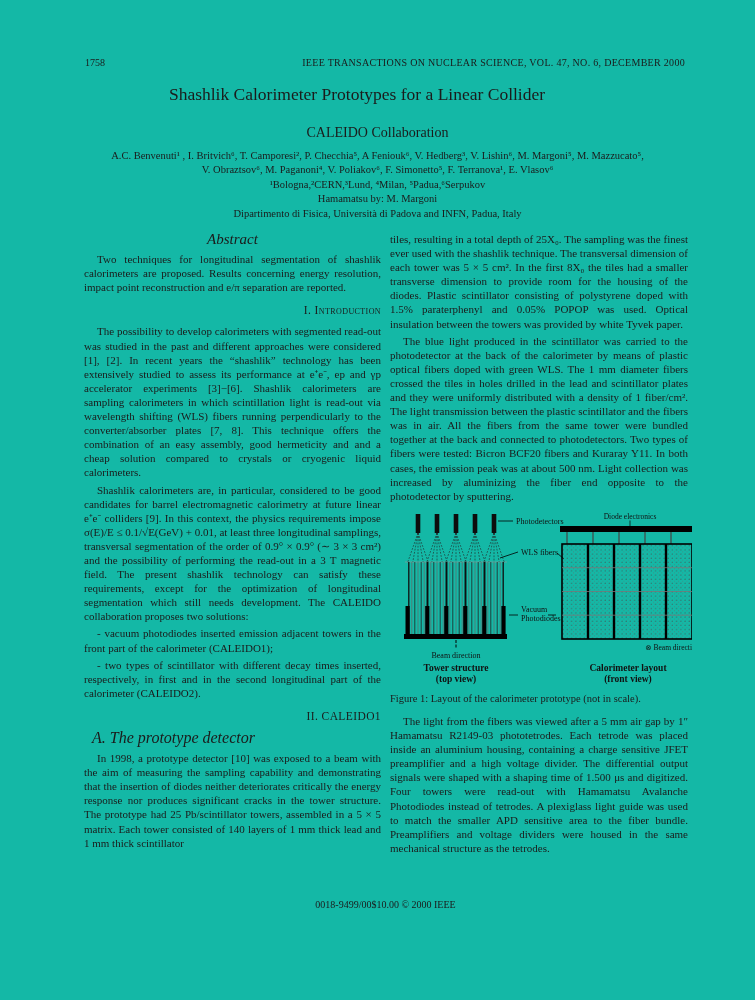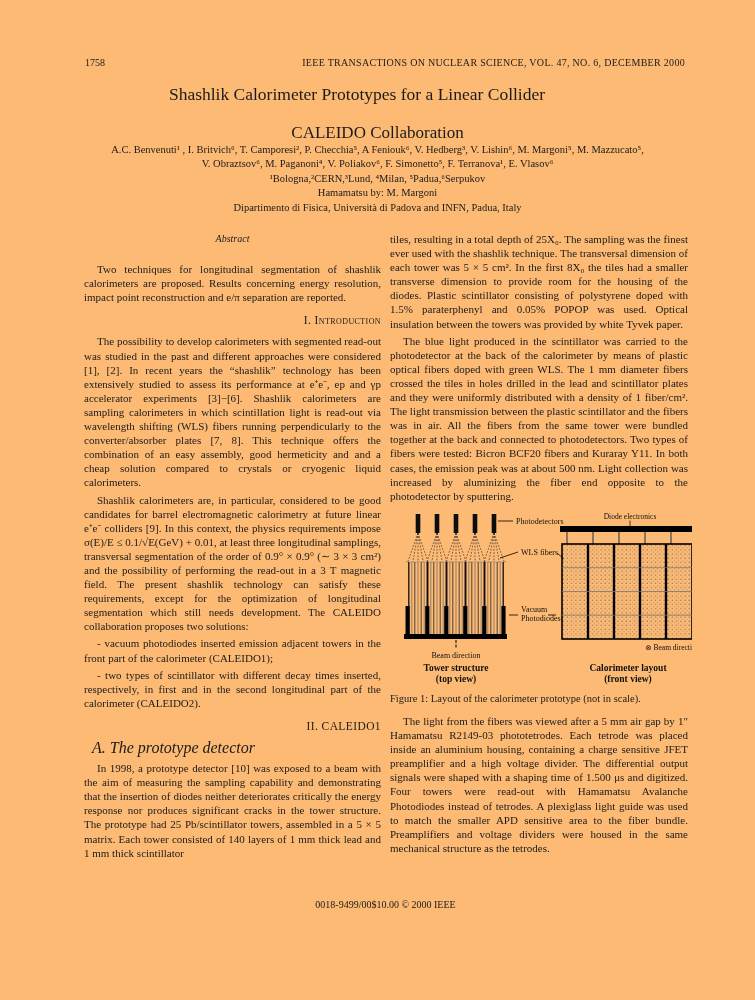--- a/index.html
+++ b/index.html
@@ -1,45 +1,45 @@
 <!DOCTYPE html>
 <html><head>
 <meta charset="utf-8">
 <style>
   html,body { margin:0; padding:0; background:#e8e8e8; }
   .page {
     position:relative; width:755px; height:1000px; margin:0 auto;
-    background:#fdba74; color:#1b1b1b;
+    background:#14b8a6; color:#1b1b1b;
     font-family:"Liberation Serif", serif;
     overflow:hidden;
   }
   .header {
     position:absolute; top:57px; left:85px; width:600px;
     display:flex; justify-content:space-between; align-items:baseline;
     font-size:10px;
   }
   .journal { font-size:10px; letter-spacing:.3px; }
   .title {
     position:absolute; top:84px; left:0; width:714px; margin:0;
     text-align:center; font-size:17.5px; font-weight:normal;
   }
   .authors {
     position:absolute; top:126px; left:60px; width:635px;
     text-align:center; font-size:10.5px; line-height:14.6px;
   }
-  .collab { font-size:17px; margin-bottom:2px; }
+  .collab { font-size:14px; margin-bottom:8px; }
   .columns {
     position:absolute; top:232px; left:84px; width:604px;
     display:flex; gap:9px;
   }
   .col { width:298px; font-size:11px; line-height:14.1px; text-align:justify; }
   .col p { margin:0 0 3px 0; text-indent:13px; }
   .col p.noindent { text-indent:0; }
   .abstract-heading {
-    text-align:center; font-style:italic; font-size:10px; margin:0 0 16px 0;
+    text-align:center; font-style:italic; font-size:15px; margin:0 0 6px 0;
   }
   .section-heading {
     text-align:right; font-size:11.5px; font-variant:small-caps;
     letter-spacing:.4px; margin:9px 0 7px 0; font-weight:normal;
   }
   .subsection-heading {
     font-style:italic; font-size:16px; text-align:left; margin:8px 0 6px 8px;
     font-weight:normal;
   }
   .figure-block { margin:8px 0 2px 0; }

